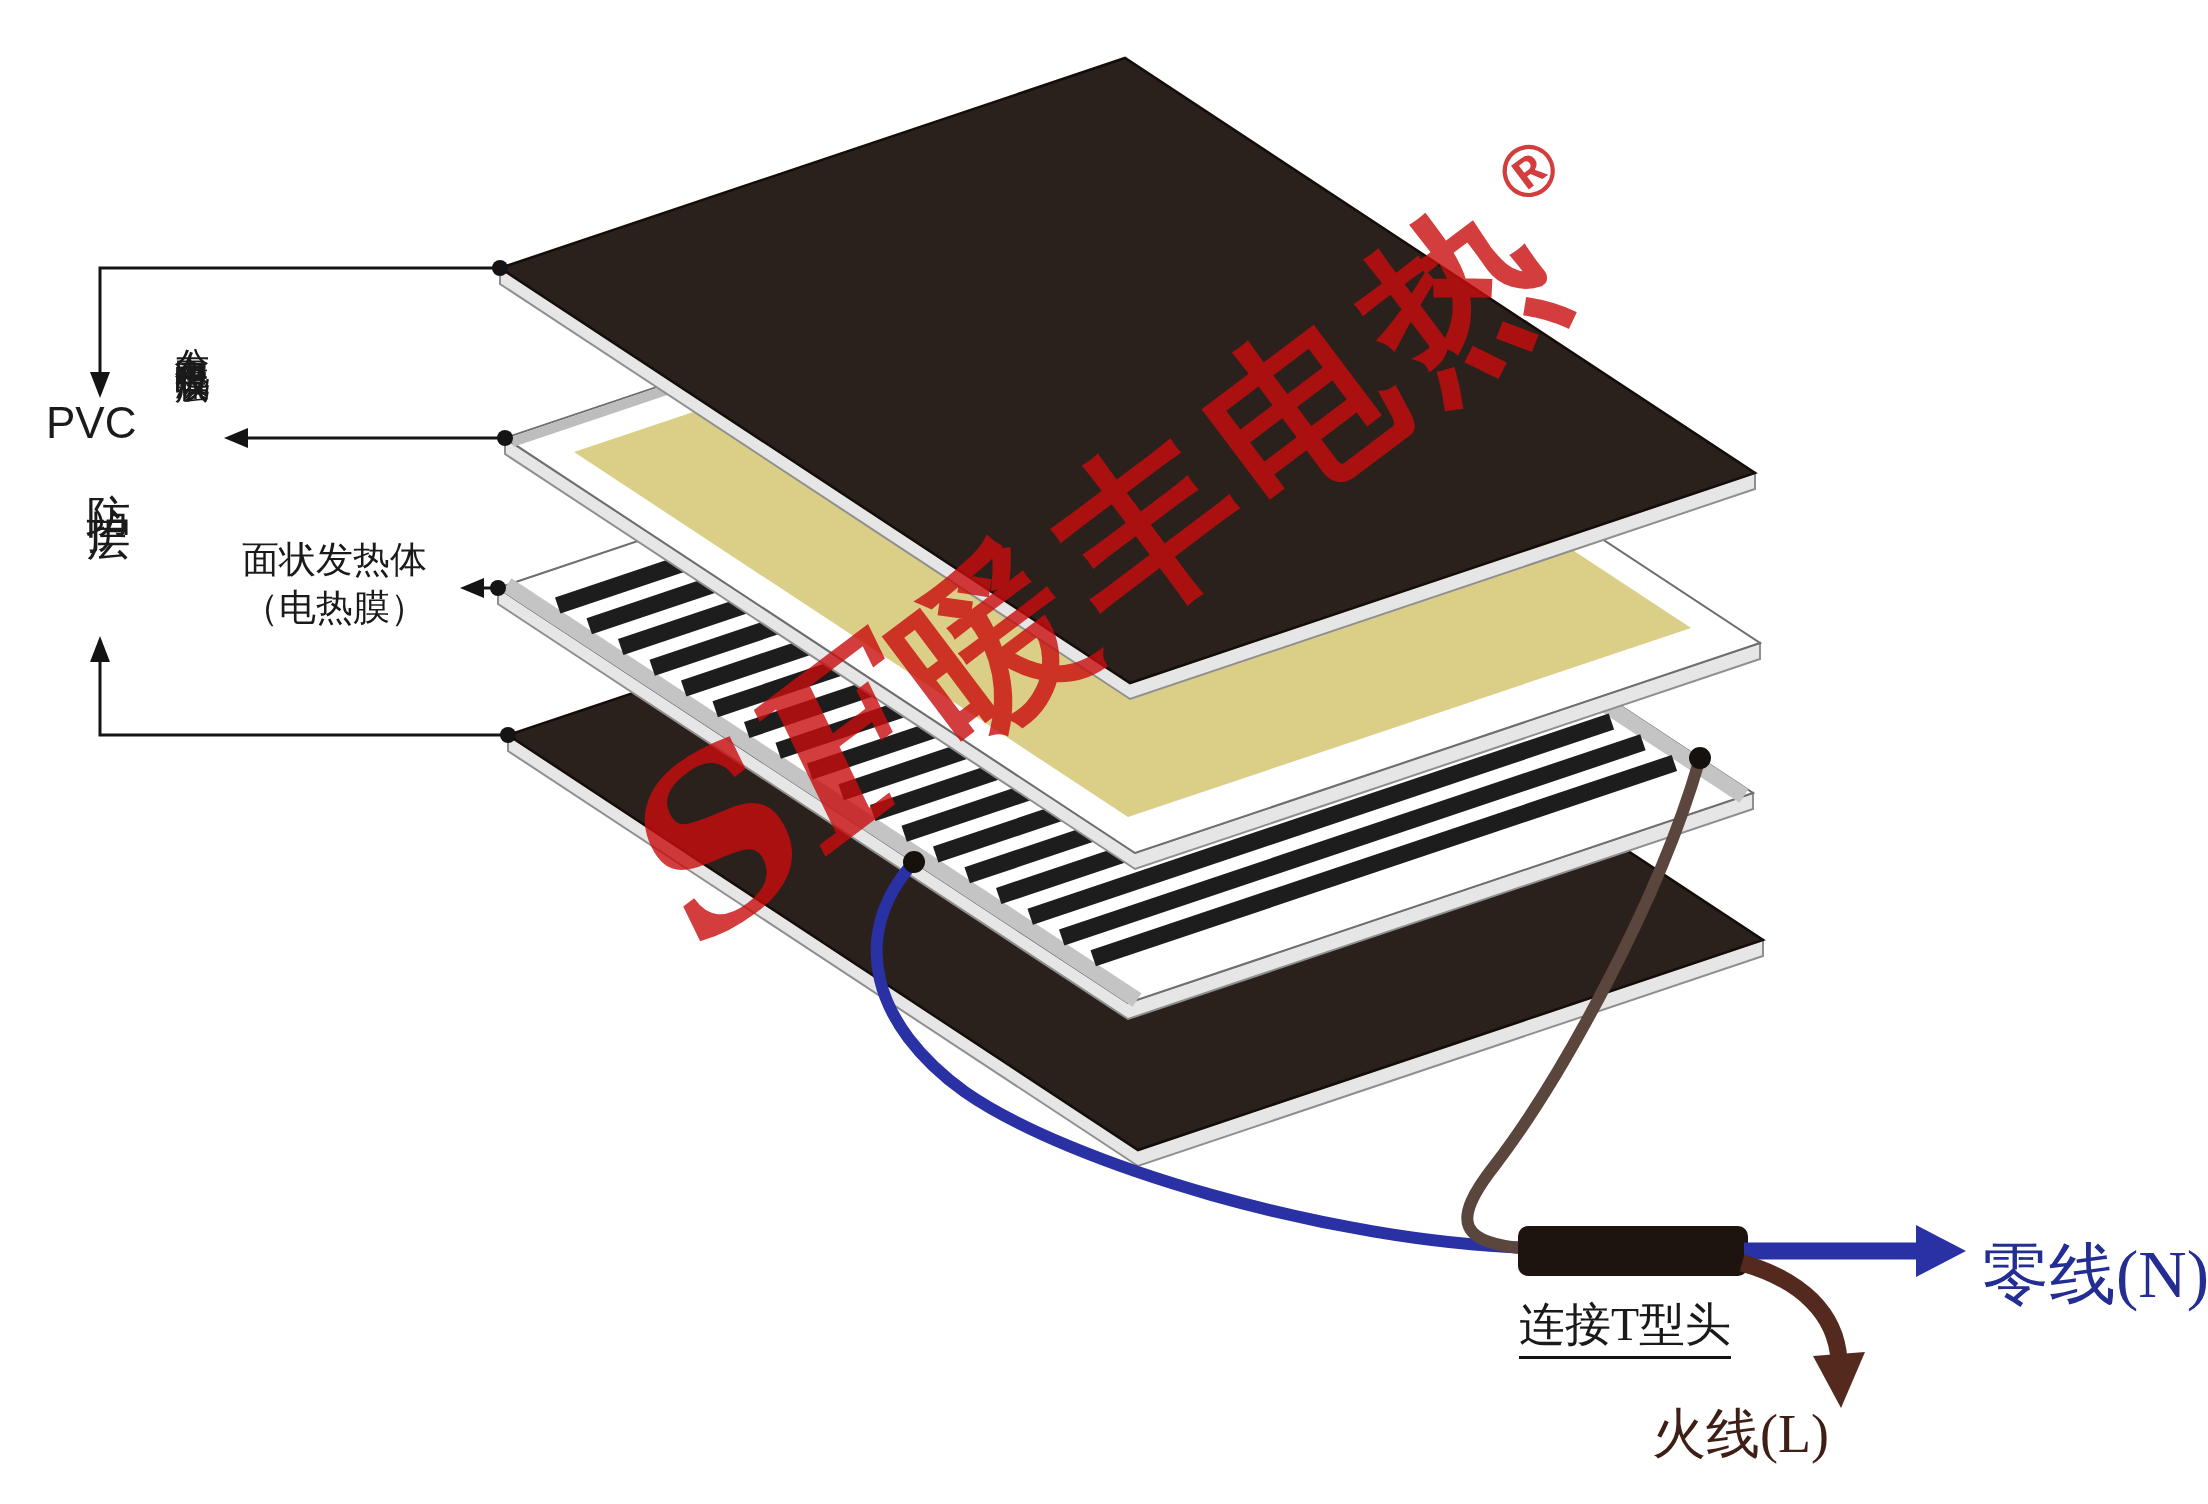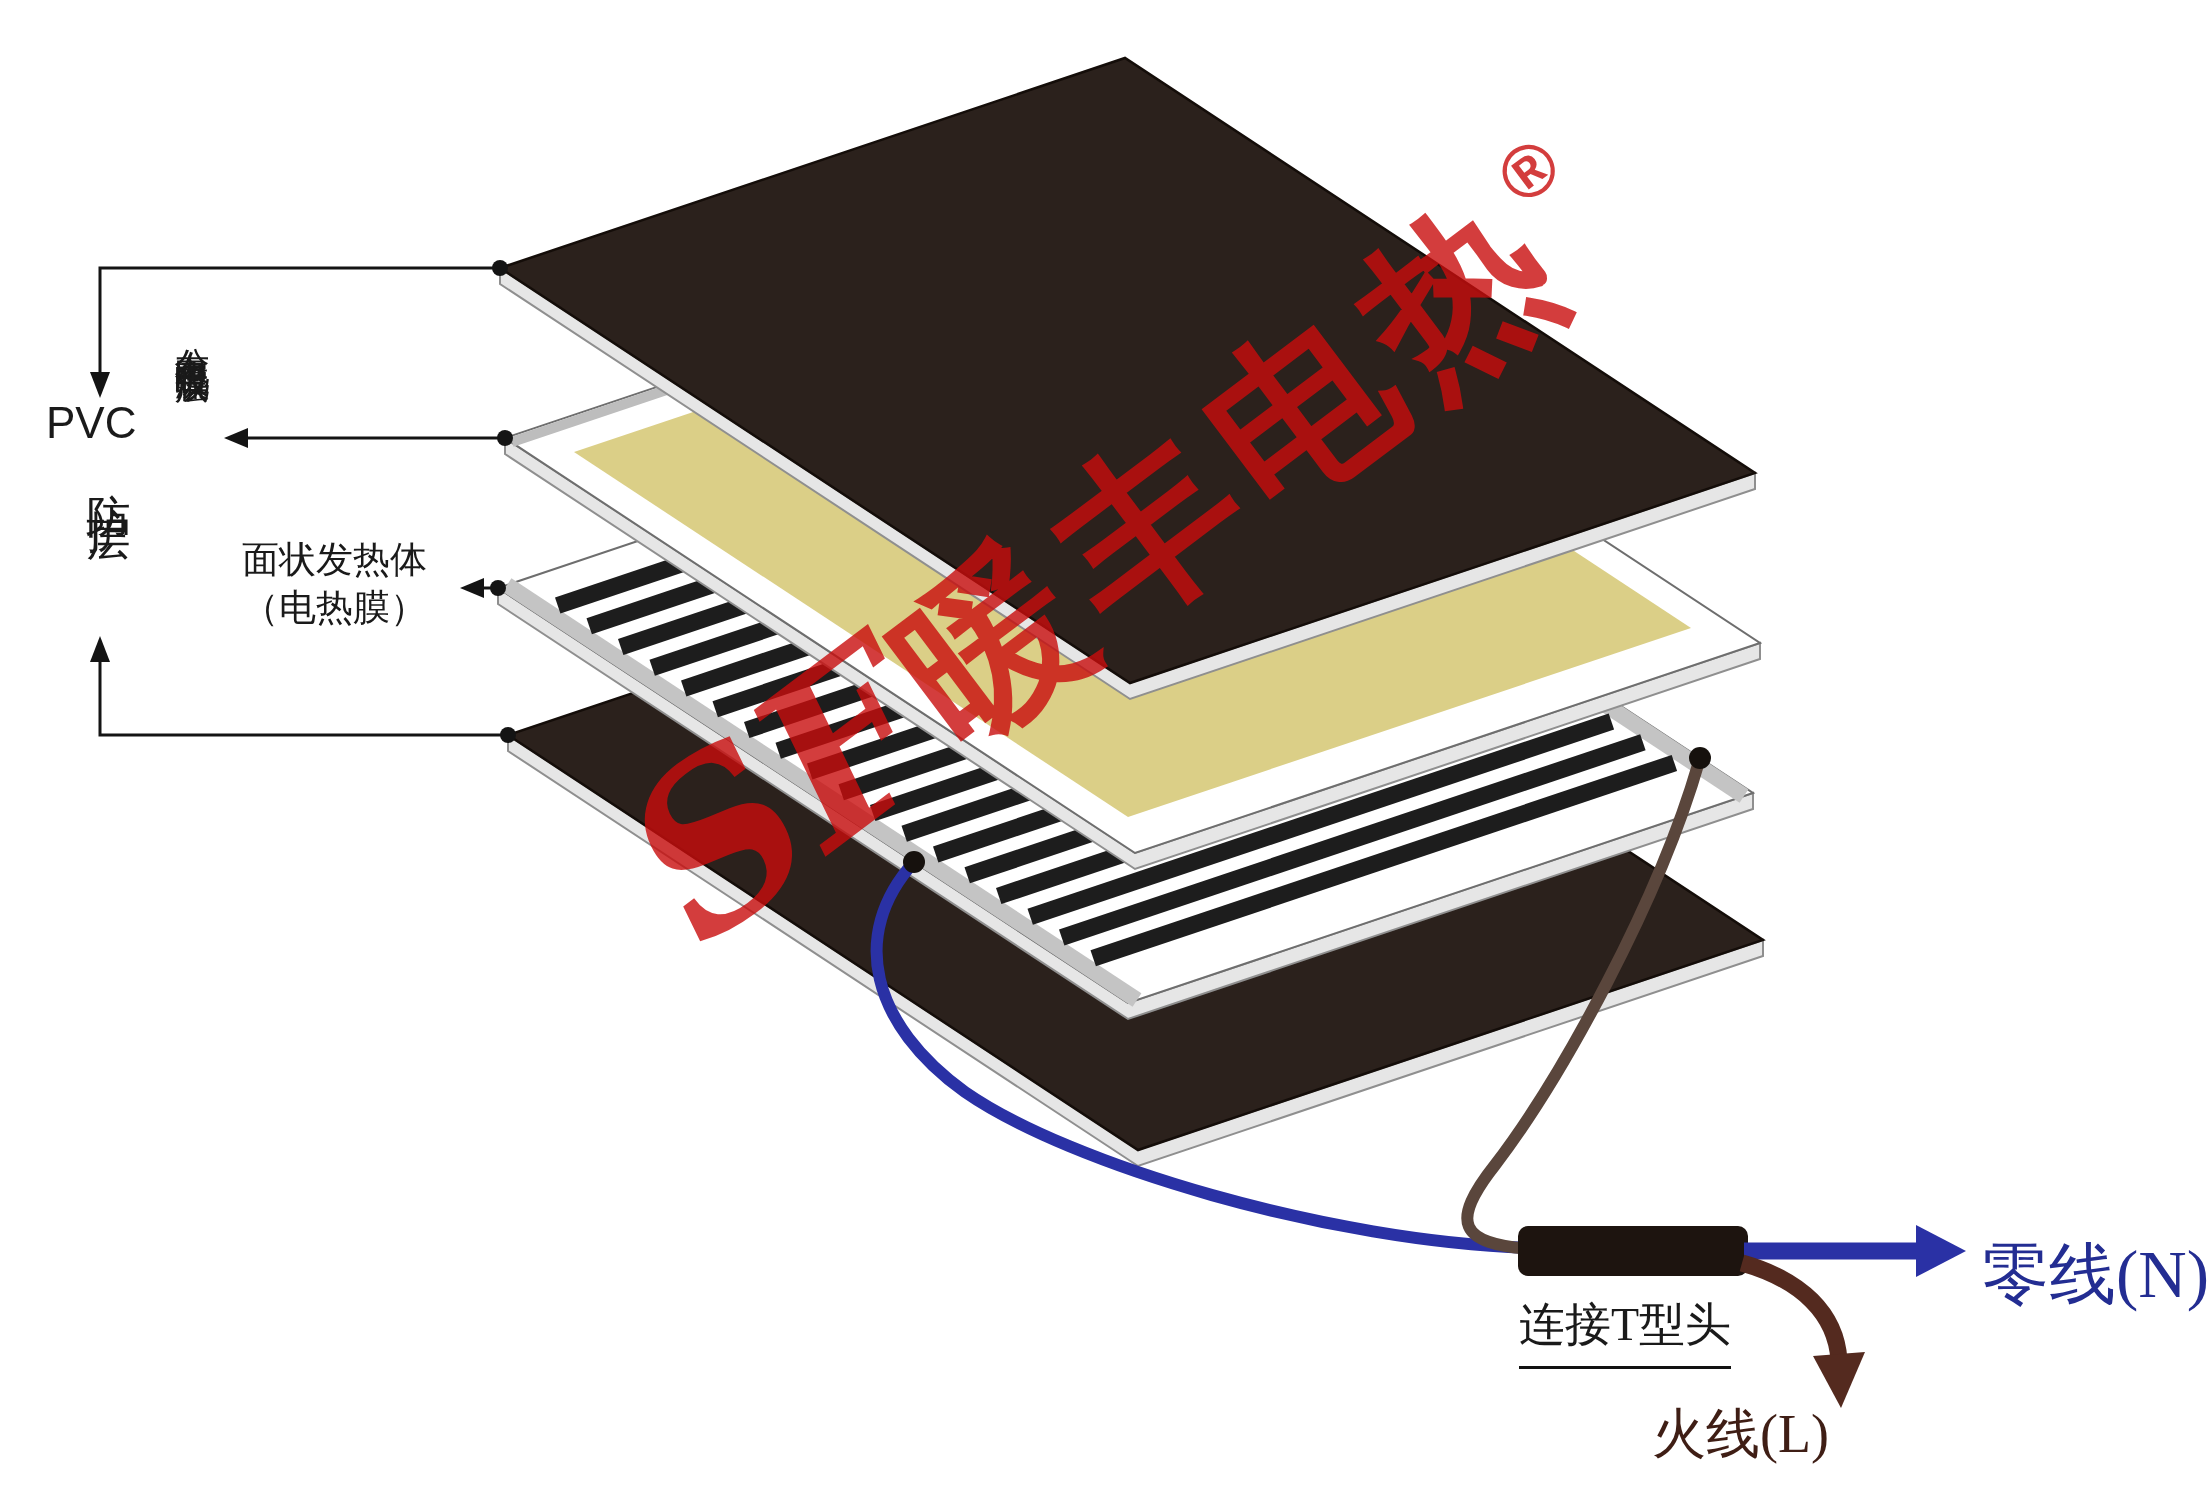--- a/index.html
+++ b/index.html
@@ -31,21 +31,21 @@
 
   
   .lbl{position:absolute;white-space:nowrap;}
   .vtext{writing-mode:vertical-rl;text-orientation:upright;}
   #label-pvc{left:46px;top:398px;width:120px;text-align:left;font-size:44px;}
   #label-pvc-layer{left:80px;top:458px;font-size:44px;letter-spacing:14px;}
   #label-absorb{left:168px;top:320px;font-size:35px;letter-spacing:3px;}
   #label-heater{position:absolute;left:242px;top:536px;width:212px;text-align:left;font-size:37px;line-height:1.3;}
   #label-connector{position:absolute;left:1495px;top:1294px;width:260px;text-align:center;
       font-size:46px;font-family:"Liberation Serif",serif;}
-  #label-connector .underlined{border-bottom:3px solid #111;padding-bottom:16px;}
+  #label-connector .underlined{border-bottom:3px solid #111;padding-bottom:6px;}
   #label-neutral{left:1982px;top:1220px;font-size:67px;font-family:"Liberation Serif",serif;
       color:var(--text_neutral,#232d92);margin-top:9px;}
   #label-live{left:1652px;top:1398px;font-size:54px;font-family:"Liberation Serif",serif;
       color:var(--text_live,#3f1e15);}
 
   
   #watermark{
     position:absolute;left:590px;top:800px;transform:rotate(-37deg);transform-origin:0 0;
     display:flex;align-items:flex-start;color:var(--watermark_red,#c90d0d);
     opacity:.8;white-space:nowrap;pointer-events:none;

